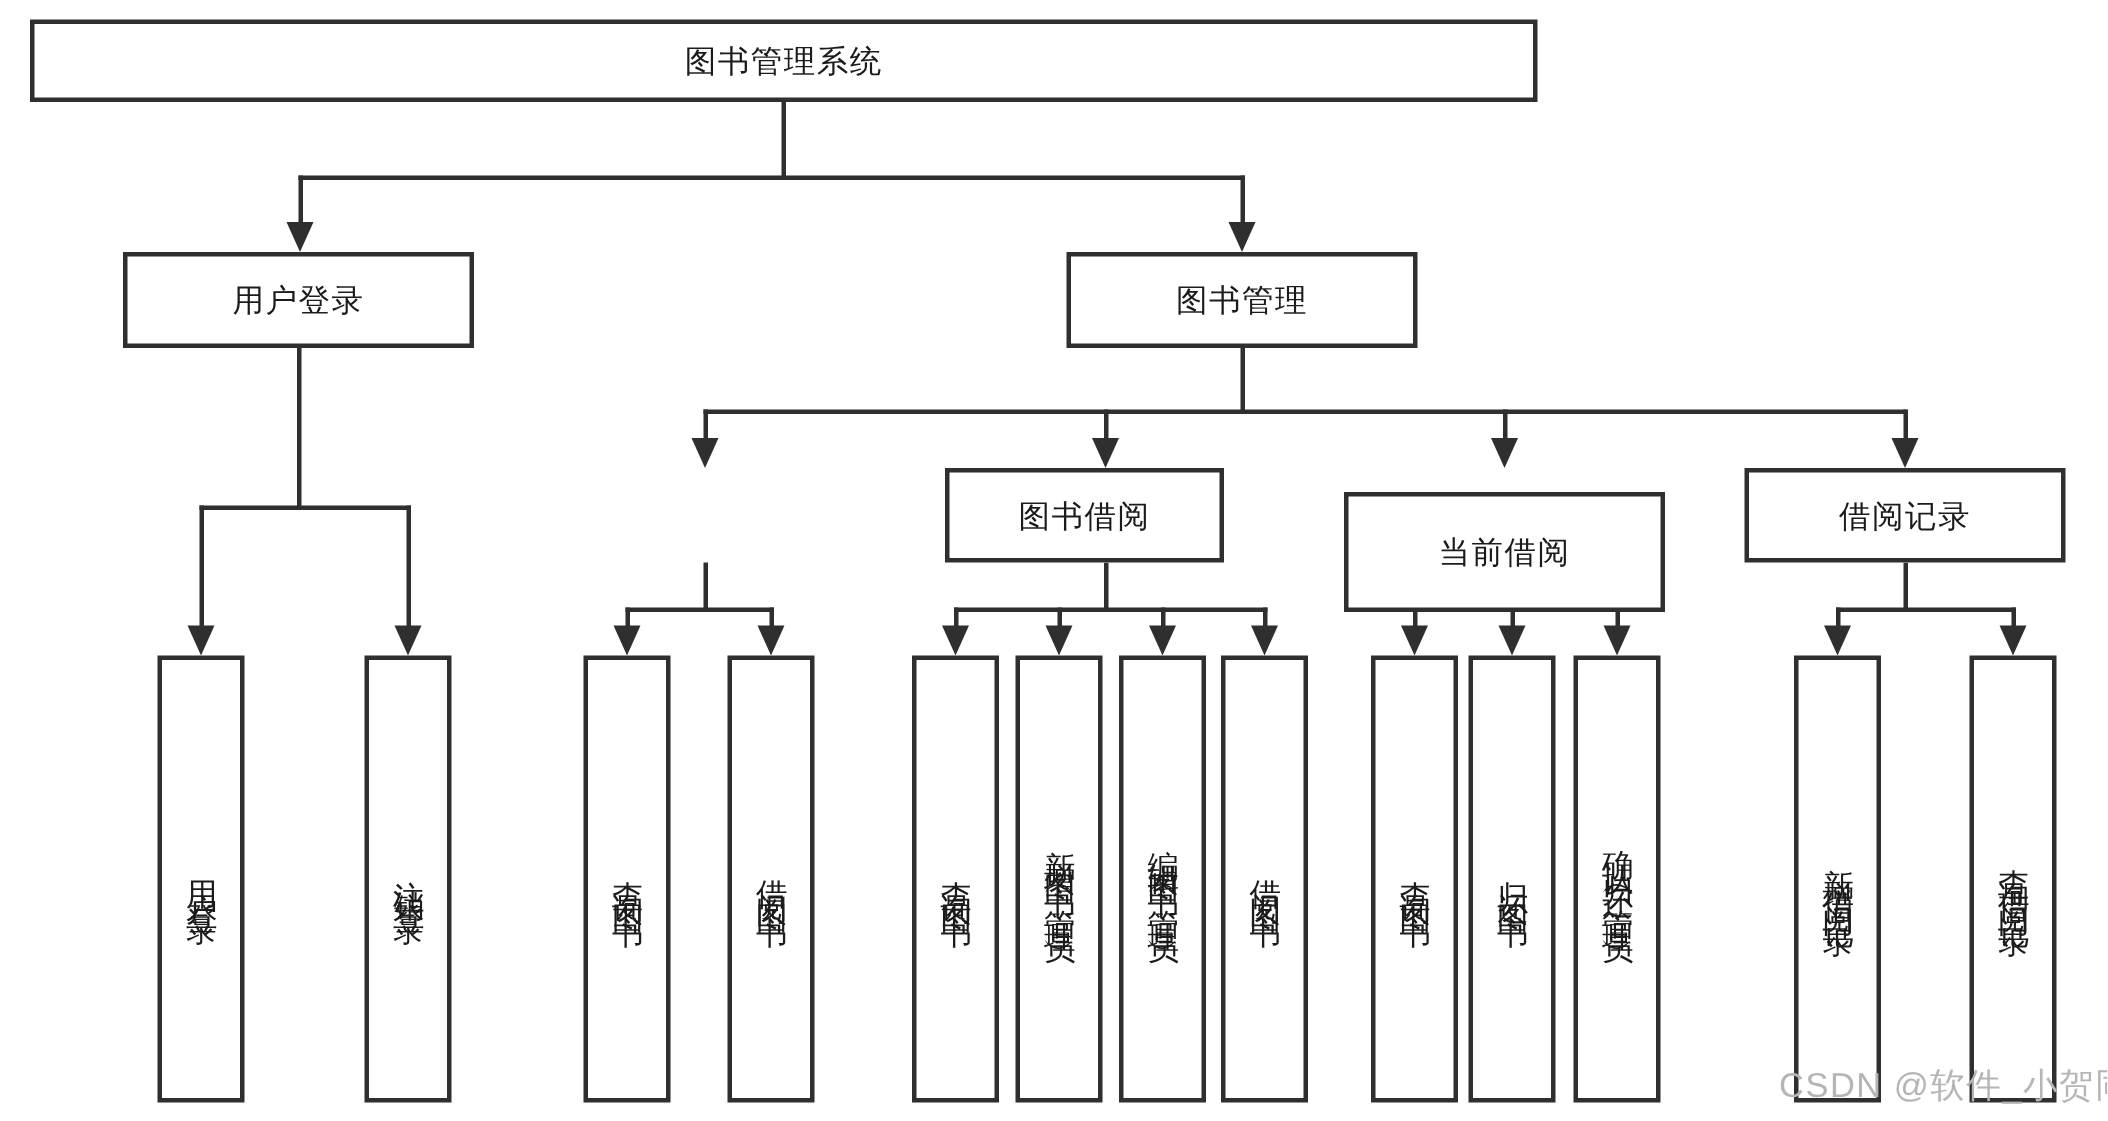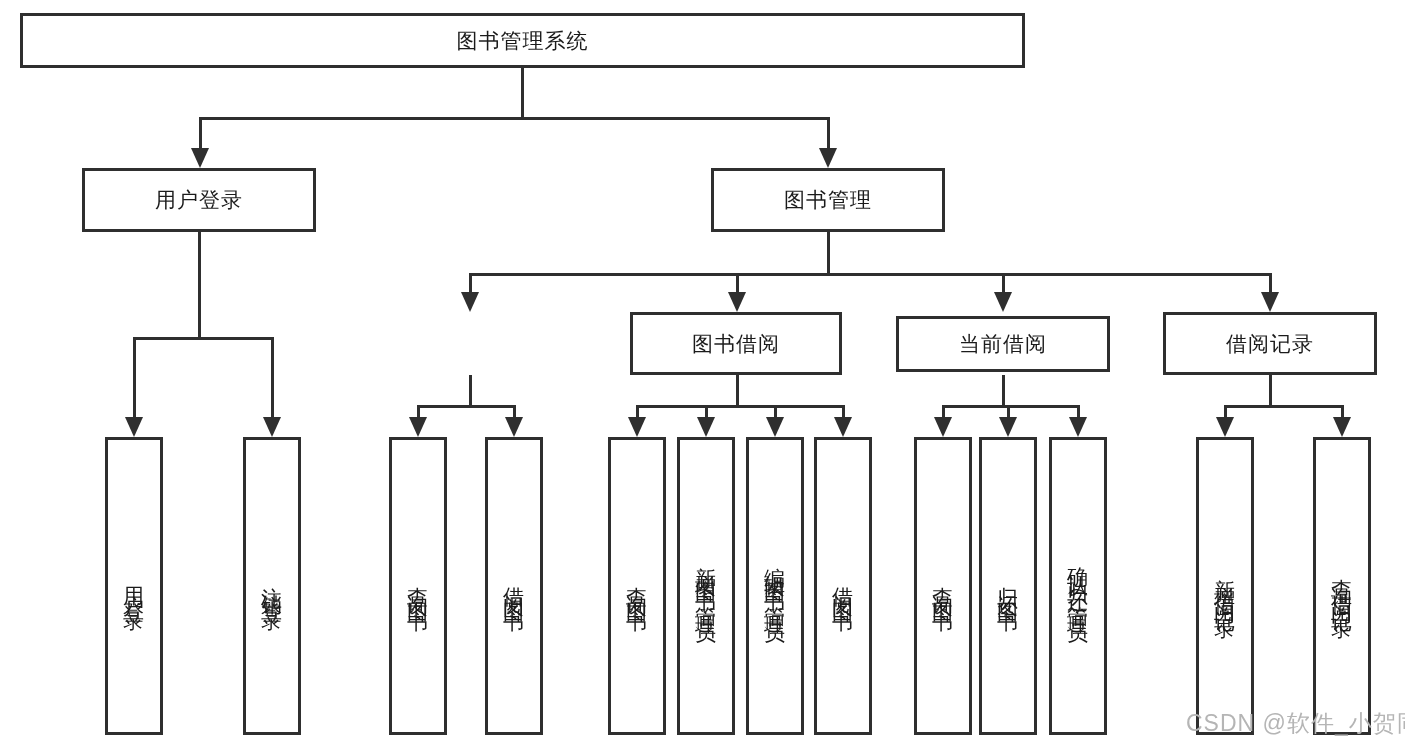--- a/index.html
+++ b/index.html
@@ -128,24 +128,24 @@
     <span>图书管理系统</span>
   </div>
 
   <div class="hbox" style="left:82px;top:168px;width:234px;height:64px">
     <span>用户登录</span>
   </div>
   <div class="hbox" style="left:711px;top:168px;width:234px;height:64px">
     <span>图书管理</span>
   </div>
 
-  <div class="hbox" style="left:630px;top:312px;width:212px;height:63px">
+  <div class="hbox" style="left:630px;top:312px;width:186px;height:63px">
     <span>图书借阅</span>
   </div>
-  <div class="hbox" style="left:896px;top:316px;width:214px;height:56px">
+  <div class="hbox" style="left:896px;top:328px;width:214px;height:80px">
     <span>当前借阅</span>
   </div>
   <div class="hbox" style="left:1163px;top:312px;width:214px;height:63px">
     <span>借阅记录</span>
   </div>
 
   <div class="vbox" style="left:105px;top:437px">
     <span>用户登录</span>
   </div>
   <div class="vbox" style="left:243px;top:437px">

